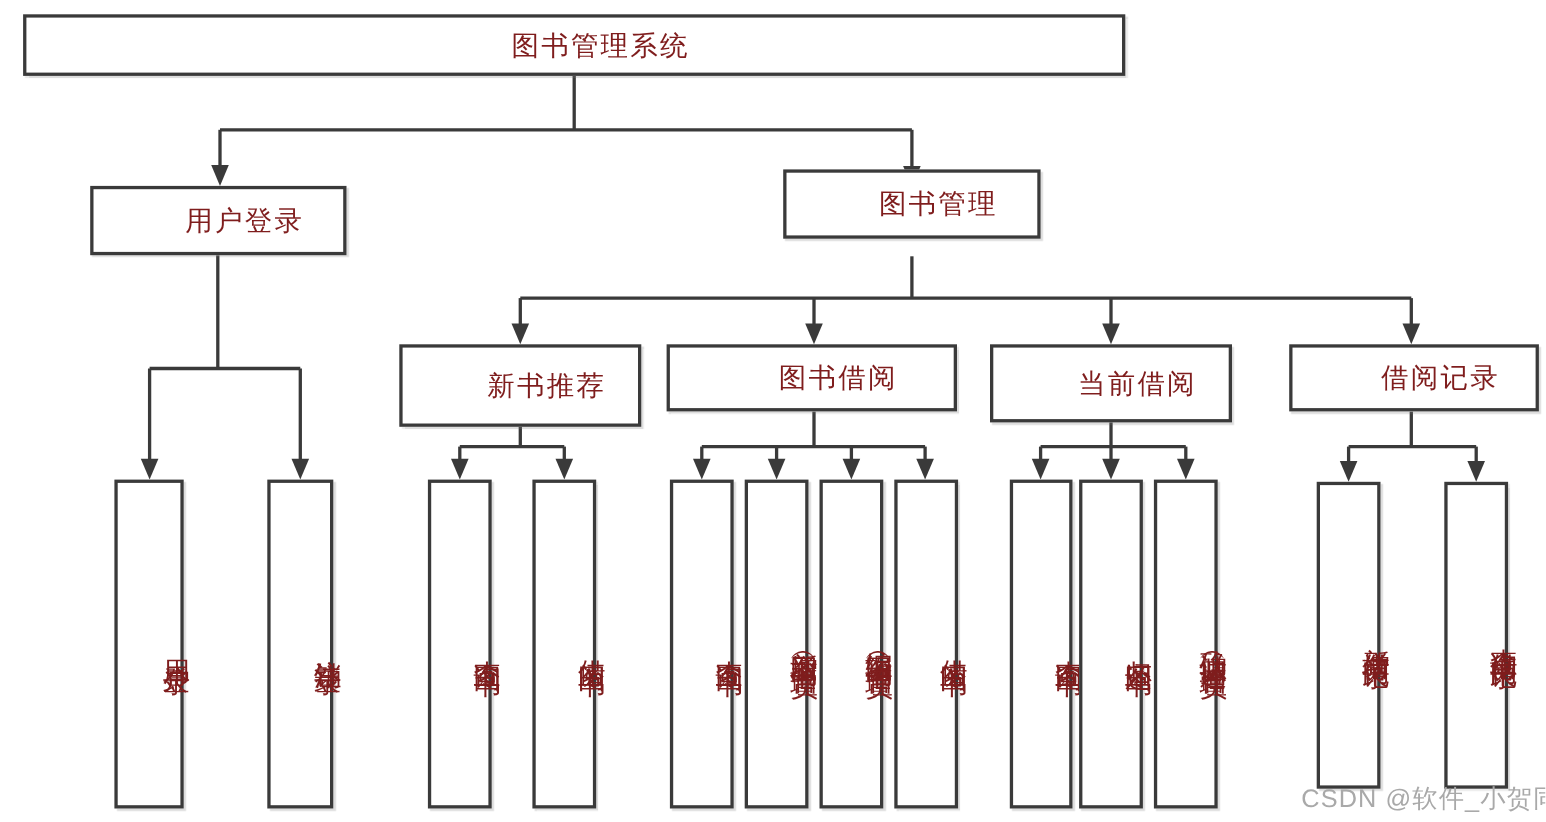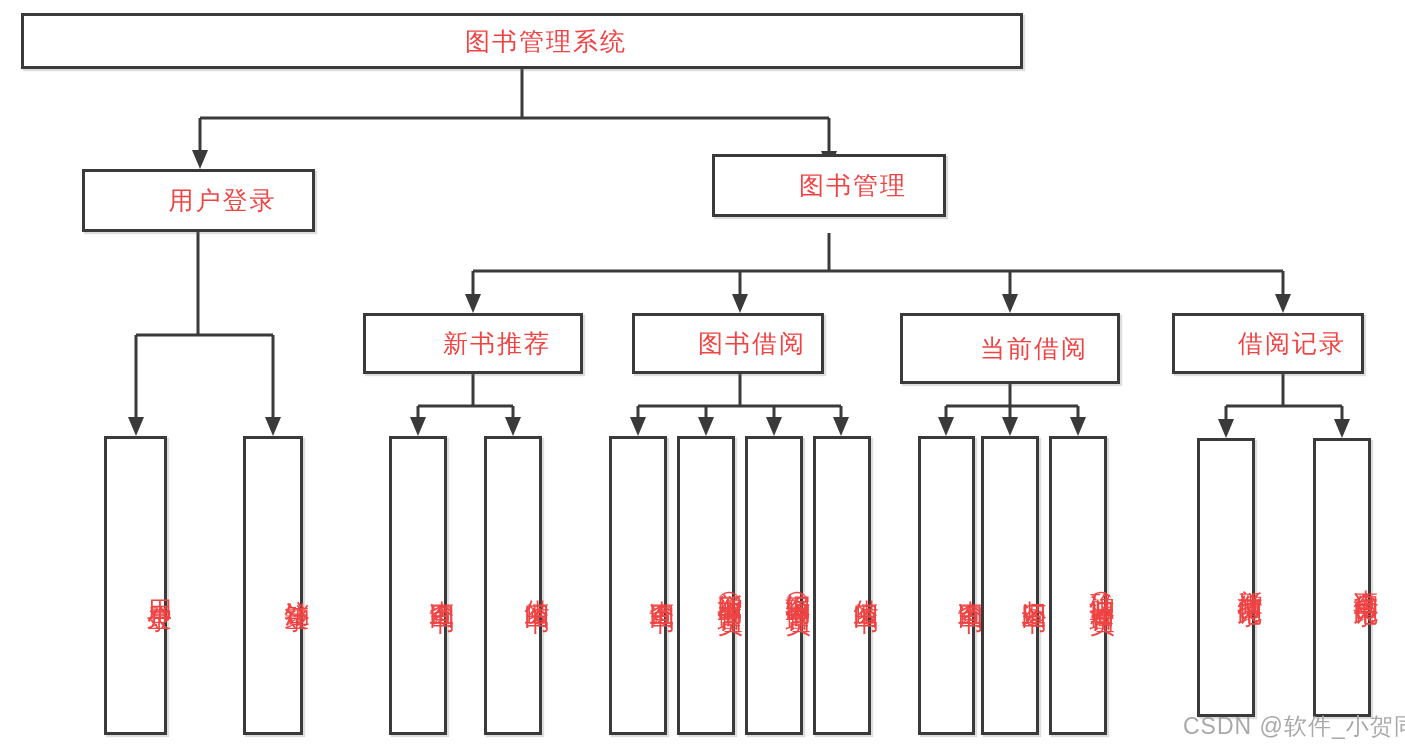--- a/index.html
+++ b/index.html
@@ -21,21 +21,21 @@
     top: 0;
     width: 1405px;
     height: 747px;
     pointer-events: none;
   }
   .node {
     position: absolute;
     box-sizing: border-box;
     border: 3px solid #3a3a3a;
     background: #ffffff;
-    color: #ef4444;
+    color: #7f1d1d;
     display: flex;
     align-items: center;
     justify-content: center;
     font-size: 25px;
     letter-spacing: 2px;
     box-shadow: 2px 2px 1px rgba(120,120,120,0.25);
     white-space: nowrap;
     padding-left: 48px;
   }
   .vnode {
@@ -149,24 +149,24 @@
       <polygon points="1218,419 1234,419 1226,438"></polygon>
       <polygon points="1334,419 1350,419 1342,438"></polygon>
     </g>
   </svg>
 
   <div class="node" style="left:21px; top:13px; width:1002px; height:56px;">图书管理系统</div>
 
   <div class="node" style="left:82px; top:169px; width:233px; height:63px;">用户登录</div>
   <div class="node" style="left:712px; top:154px; width:234px; height:63px;">图书管理</div>
 
-  <div class="node" style="left:363px; top:313px; width:220px; height:61px;">新书推荐</div>
-  <div class="node" style="left:632px; top:313px; width:192px; height:61px;">图书借阅</div>
+  <div class="node" style="left:363px; top:313px; width:220px; height:75px;">新书推荐</div>
+  <div class="node" style="left:606px; top:313px; width:264px; height:61px;">图书借阅</div>
   <div class="node" style="left:900px; top:313px; width:220px; height:71px;">当前借阅</div>
-  <div class="node" style="left:1172px; top:313px; width:192px; height:61px;">借阅记录</div>
+  <div class="node" style="left:1172px; top:313px; width:227px; height:61px;">借阅记录</div>
 
   <div class="node vnode" style="left:104px; top:436px; width:63px; height:299px;">用户登录</div>
   <div class="node vnode" style="left:243px; top:436px; width:60px; height:299px;">注销登录</div>
 
   <div class="node vnode" style="left:389px; top:436px; width:58px; height:299px;">查询图书</div>
   <div class="node vnode" style="left:484px; top:436px; width:58px; height:299px;">借阅图书</div>
 
   <div class="node vnode" style="left:609px; top:436px; width:58px; height:299px;">查询图书</div>
   <div class="node vnode" style="left:677px; top:436px; width:58px; height:299px;">新增图书（管理员）</div>
   <div class="node vnode" style="left:745px; top:436px; width:58px; height:299px;">编辑图书（管理员）</div>

